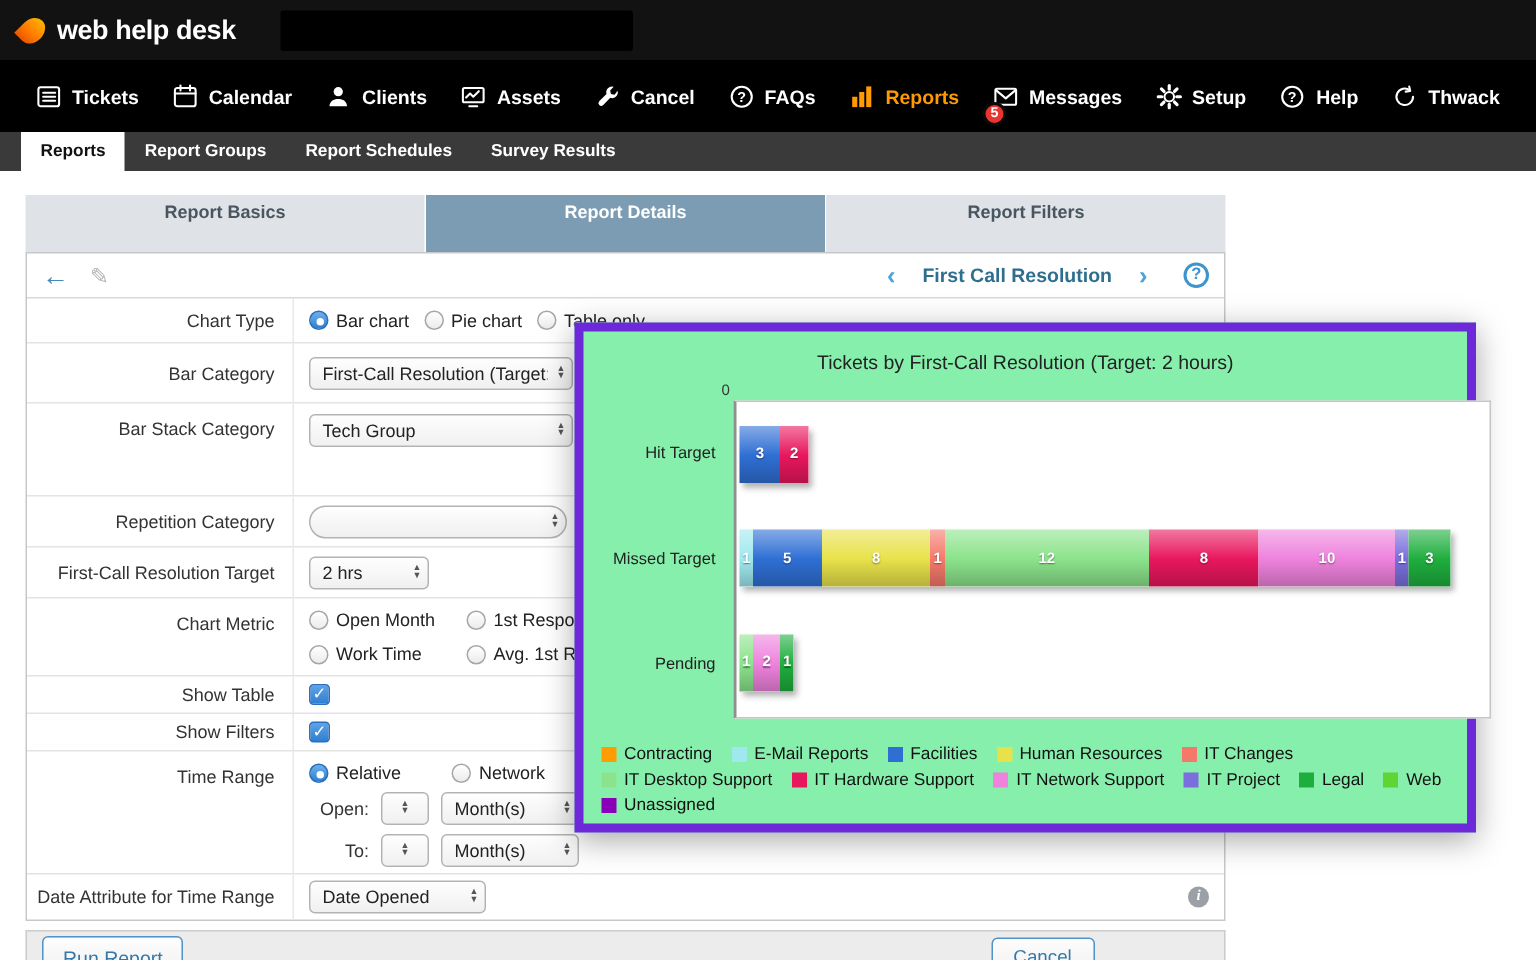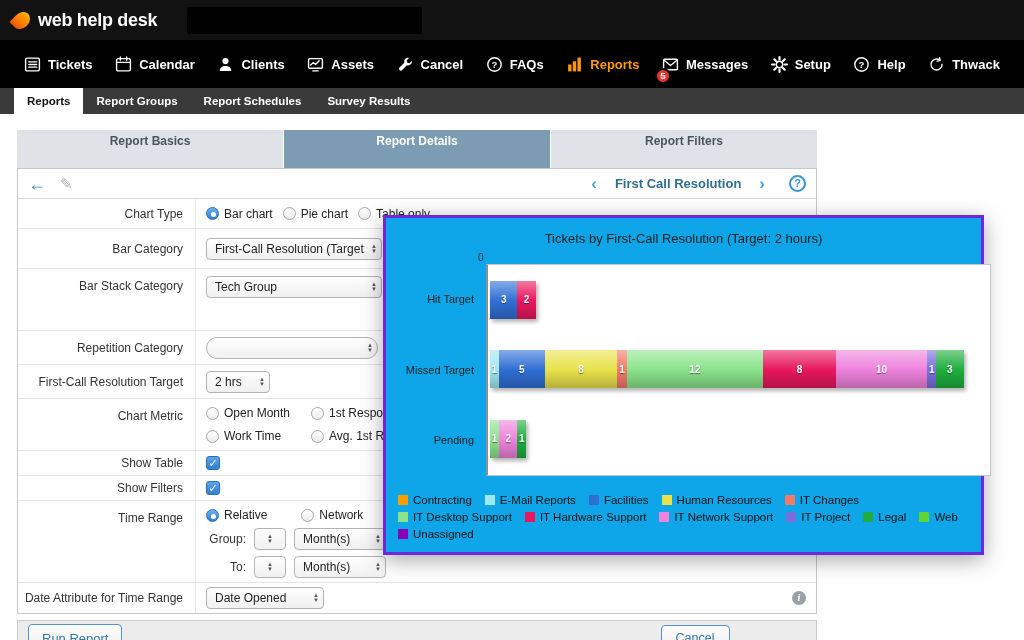--- a/index.html
+++ b/index.html
@@ -54,39 +54,39 @@
   .opt { display:flex; align-items:center; gap:5px; font-size:12px; color:#222; }
   .radio { position:relative; width:13px; height:13px; border-radius:50%; border:1px solid #a6a6a6; background:linear-gradient(#fff,#ebebeb); flex:none; cursor:pointer; }
   .radio.sel { background:linear-gradient(#6cb1ec,#2f7fd1); border-color:#2a6fbd; }
   .radio.sel::after { content:""; position:absolute; left:4px; top:4px; width:5px; height:5px; background:#fff; border-radius:50%; }
   .checkbox { width:14px; height:14px; border-radius:3px; border:1px solid #2a6fbd; background:linear-gradient(#5ea3e6,#2f7fd1); color:#fff; font-size:11px; line-height:12px; text-align:center; cursor:pointer; }
   .checkbox::after { content:"✓"; }
 
   .select { display:inline-flex; align-items:center; gap:6px; height:22px; border:1px solid #b3b3b3; border-radius:4px; background:linear-gradient(#fefefe,#f0f0f0); padding:0 4px 0 8px; font-size:12px; color:#222; cursor:pointer; }
   .select .txt { flex:1; overflow:hidden; white-space:nowrap; }
   .stepper { display:flex; flex-direction:column; color:#555; font-size:6px; line-height:5px; flex:none; }
-  .w-lg{width:176px} .w-sm{width:64px} .w-mon{width:92px} .w-date{width:118px}
+  .w-lg{width:176px} .w-sm{width:80px} .w-mon{width:92px} .w-date{width:118px}
   .select.pill { border-radius:11px; width:172px; }
   .select.mini { width:32px; justify-content:center; padding:0 4px; }
 
   .metric-grid { display:grid; grid-template-columns:105px auto; row-gap:9px; }
   .tr-line { display:flex; align-items:center; gap:8px; }
   .tr-lab { width:40px; text-align:right; font-size:12px; color:#333; }
   .info { width:14px; height:14px; border-radius:50%; background:#9aa0a6; color:#fff; font:italic bold 10px/14px "Liberation Serif", serif; text-align:center; flex:none; }
   .rspacer { flex:1; }
 
   
   .footer { margin:6px 0 0 17px; width:800px; height:36px; background:#ececec; border:1px solid #ccc; display:flex; align-items:center; padding:0 10px; gap:8px; }
   .btn { border-radius:4px; font-size:12.5px; cursor:pointer; background:linear-gradient(#fdfdfd,#efefef); border:1px solid #4f93c9; color:#3577a8; padding:5px 14px; }
   .btn.run { padding:6px 13px; font-size:13px; }
   .btn.save { background:linear-gradient(#8aa7b8,#6e93a9); border-color:#61849a; color:#fff; padding:5px 19px;margin-top:29px; }
   .fspacer { flex:1; }
 
   
-  .overlay { position:absolute; left:383px; top:215px; width:601px; height:340px; background:#0ea5e9; border:3px solid #6d28d9; box-shadow:0 5px 20px rgba(0,0,0,.35); z-index:10; }
+  .overlay { position:absolute; left:383px; top:215px; width:601px; height:340px; background:#86efac; border:6px solid #6d28d9; box-shadow:0 5px 20px rgba(0,0,0,.35); z-index:10; }
   .chart-title { text-align:center; font-size:13px; color:#222; margin-top:13px; }
   .plot-wrap { position:absolute; left:0; top:34px; right:0; height:240px; }
   .zero { position:absolute; left:92px; top:0; font-size:10px; color:#333; }
   .cats { position:absolute; left:0; top:12px; width:96px; height:212px; }
   .cat { height:70.6px; display:flex; align-items:center; justify-content:flex-end; padding-right:8px; font-size:11px; color:#222; }
   .plot { position:absolute; left:100px; top:12px; width:505px; height:212px; border:1px solid #c5c5c5; border-left:2px solid #8f8f8f; background:#fff; }
   .bar-row { height:69.6px; display:flex; align-items:center; padding-left:2px; }
   .bar { height:38px; display:flex; box-shadow:2px 3px 4px rgba(0,0,0,.30); }
   .seg { display:flex; align-items:center; justify-content:center; color:#fff; font-size:10px; font-weight:bold; text-shadow:0 1px 1px rgba(0,0,0,.45); overflow:hidden; flex:none; }
   .legend { position:absolute; left:12px; top:276px; right:6px; }
@@ -362,21 +362,21 @@
           <span class="opt">
               <span class="radio sel"></span>
               <span>Relative</span>
             </span>
           <span class="opt" style="margin-left:26px;">
               <span class="radio"></span>
               <span>Network</span>
             </span>
         </div>
         <div class="tr-line">
-          <span class="tr-lab">Group:</span>
+          <span class="tr-lab">Open:</span>
           <span class="select mini">
               <span class="stepper">
                 <span>▲</span>
                 <span>▼</span>
               </span>
             </span>
           <span class="select w-mon">
             <span class="txt">Month(s)</span>
             <span class="stepper">
                 <span>▲</span>

